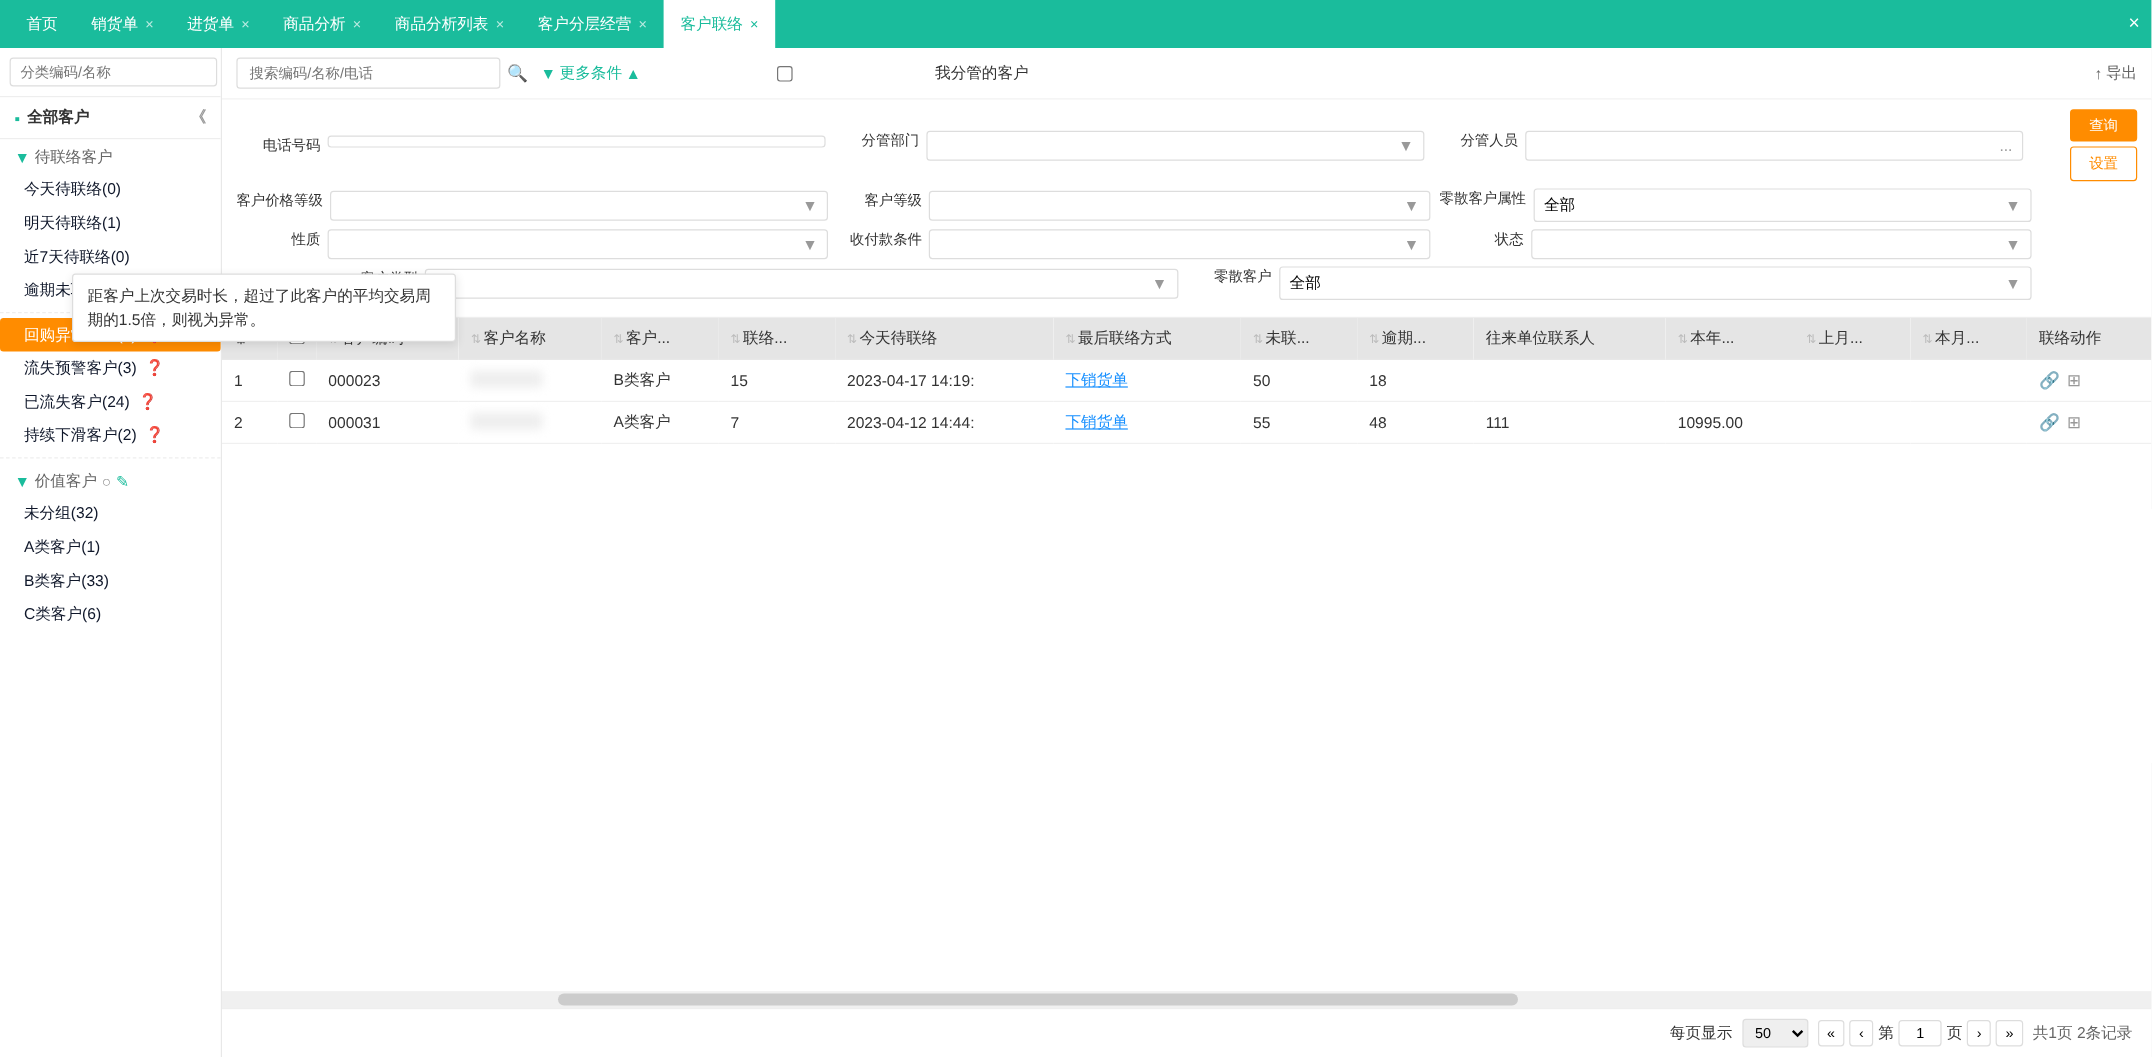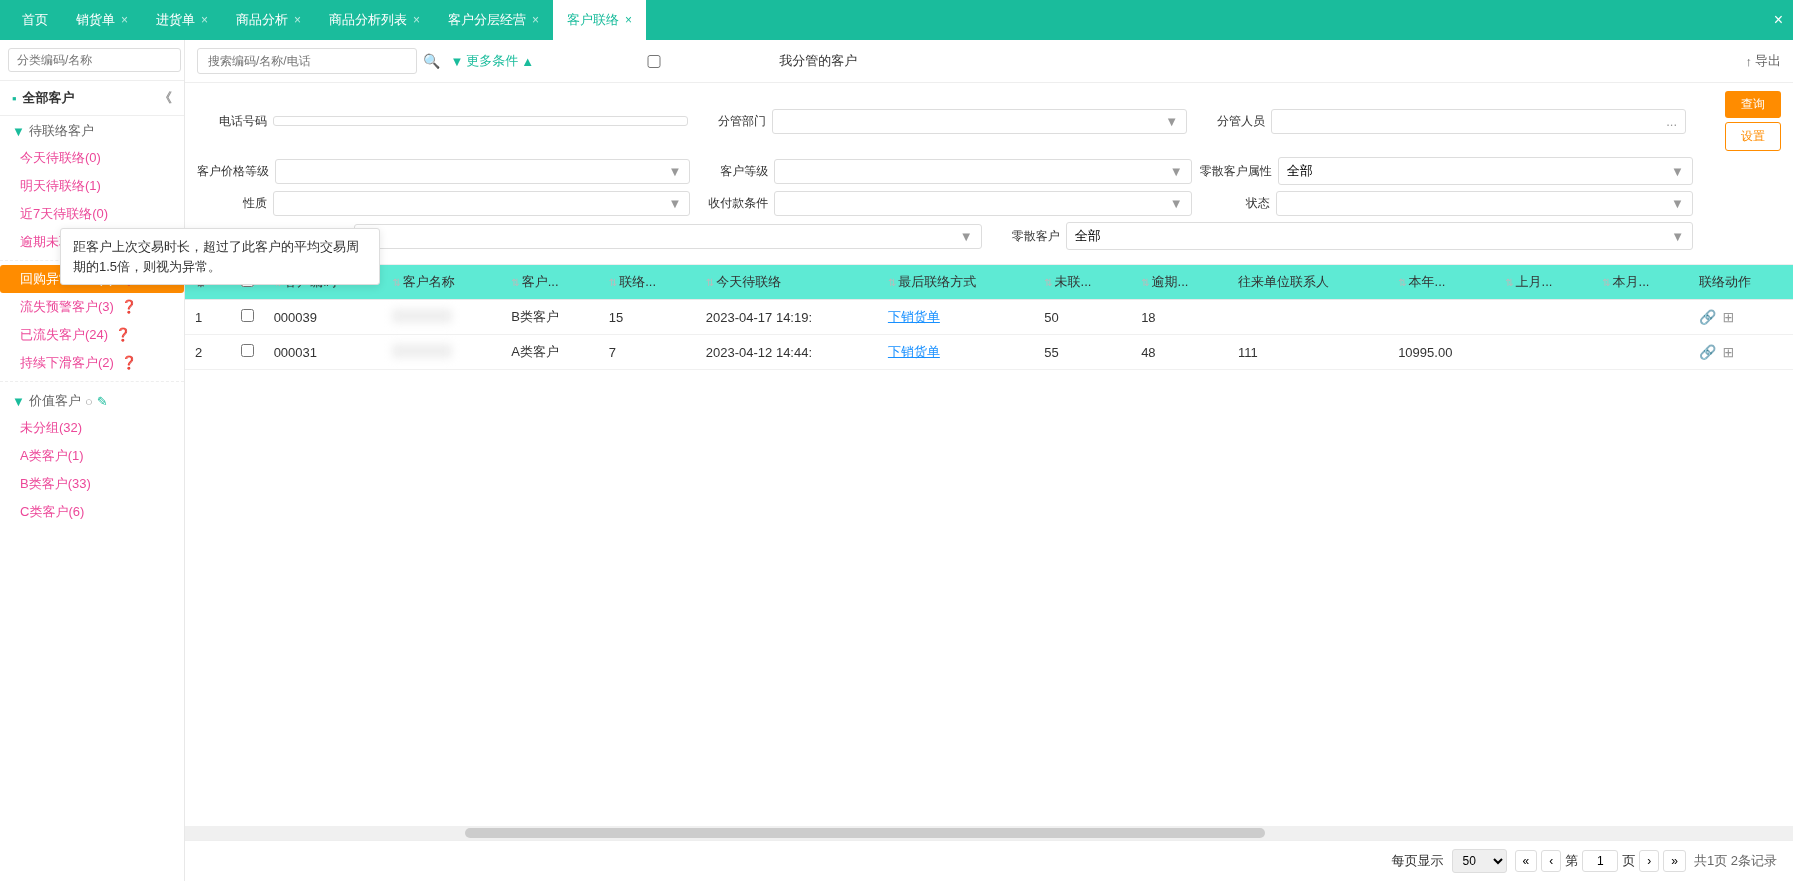--- a/index.html
+++ b/index.html
@@ -24,21 +24,21 @@
 
     
     .sidebar { width: 185px; background: #fff; border-right: 1px solid #e8e8e8; display: flex; flex-direction: column; overflow-y: auto; flex-shrink: 0; }
     .sidebar-search { display: flex; align-items: flex-end; padding: 8px; border-bottom: 1px solid #eee; }
     .sidebar-search input { flex: 1; border: 1px solid #ddd; border-radius: 3px; padding: 4px 8px; font-size: 12px; outline: none; }
     .sidebar-section-title { display: flex; align-items: center; padding: 8px 12px; font-weight: bold; font-size: 13px; color: #333; border-bottom: 1px solid #eee; }
     .sidebar-section-title .collapse-icon { margin-right: 6px; color: #1abc9c; }
     .sidebar-section-title .collapse-right { margin-left: auto; color: #999; cursor: pointer; }
     .sidebar-group-label { display: flex; align-items: center; padding: 6px 12px 4px 12px; font-size: 12px; color: #666; cursor: pointer; }
     .sidebar-group-label .arrow { margin-right: 4px; color: #1abc9c; }
-    .sidebar-item { padding: 5px 12px 5px 20px; font-size: 12px; color: #ec4899; cursor: pointer; }
+    .sidebar-item { padding: 5px 12px 5px 20px; font-size: 12px; color: #0f172a; cursor: pointer; }
     .sidebar-item.active { background: #ff8c00; color: #fff; border-radius: 3px; }
     .sidebar-divider { border-top: 1px dashed #eee; margin: 4px 0; }
 
     .value-customer-section { display: flex; align-items: center; padding: 6px 12px 4px 12px; font-size: 12px; color: #666; }
     .value-customer-section .arrow { margin-right: 4px; color: #1abc9c; }
     .value-customer-section .edit-icon { margin-left: 4px; color: #1abc9c; cursor: pointer; }
 
     
     .content-area { flex: 1; display: flex; flex-direction: column; overflow: hidden; }
 
@@ -47,41 +47,41 @@
     .filter-bar input { border: 1px solid #ddd; border-radius: 3px; padding: 5px 10px; width: 220px; font-size: 12px; outline: none; }
     .filter-bar .search-icon-btn { color: #1abc9c; cursor: pointer; font-size: 14px; margin-left: -4px; }
     .filter-bar .more-conditions { display: flex; align-items: center; color: #1abc9c; cursor: pointer; font-size: 12px; gap: 3px; }
     .filter-bar .my-customers { display: flex; align-items: center; gap: 15px; font-size: 12px; color: #333; cursor: pointer; }
     .filter-bar .export-btn { margin-left: auto; display: flex; align-items: center; gap: 3px; color: #666; cursor: pointer; font-size: 12px; }
 
     
     .advanced-filter { background: #fff; padding: 8px 12px; border-bottom: 1px solid #eee; }
     .filter-row { display: flex; align-items: center; gap: 8px; margin-bottom: 6px; }
     .filter-row:last-child { margin-bottom: 0; }
-    .filter-field { display: flex; align-items: center; flex: 1; }
+    .filter-field { display: flex; align-items: flex-start; flex: 1; }
     .filter-field label { font-size: 12px; color: #333; white-space: nowrap; min-width: 70px; text-align: right; margin-right: 6px; }
     .filter-field .input-area { flex: 1; border: 1px solid #ddd; border-radius: 3px; padding: 4px 8px; font-size: 12px; background: #fff; display: flex; align-items: center; justify-content: space-between; }
     .filter-field .input-area .arrow-down { color: #999; }
     .filter-actions { display: flex; flex-direction: column; gap: 4px; justify-content: center; margin-left: 8px; padding-left: 23px; }
     .btn-query { background: #ff8c00; color: #fff; border: none; border-radius: 3px; padding: 5px 16px; cursor: pointer; font-size: 12px; }
     .btn-settings { background: #fff; color: #ff8c00; border: 1px solid #ff8c00; border-radius: 3px; padding: 5px 14px; cursor: pointer; font-size: 12px; }
     .filter-extra-row { display: flex; align-items: center; gap: 8px; margin-bottom: 6px; }
     .filter-extra-row .dots { color: #999; cursor: pointer; font-size: 16px; }
 
     
     .tooltip-box {
       position: absolute; left: 60px; top: 228px; background: #fff; border: 1px solid #ddd;
       padding: 8px 12px; font-size: 12px; color: #333; z-index: 100; max-width: 320px;
       box-shadow: 0 2px 8px rgba(0,0,0,0.1); border-radius: 3px; line-height: 1.5;
     }
 
     
     .table-container { flex: 1; overflow: auto; background: #fff; }
     table { width: 100%; border-collapse: collapse; font-size: 12px; }
-    thead tr { background: #5eead4; }
+    thead tr { background: #e5e5e5; }
     thead th { padding: 8px 10px; text-align: left; font-weight: normal; color: #333; border-bottom: 1px solid #e8e8e8; white-space: nowrap; position: relative; }
     thead th.sortable::before { content: '⇅'; color: #bbb; margin-right: 2px; font-size: 10px; }
     tbody tr { border-bottom: 1px solid #f0f0f0; }
     tbody td { padding: 8px 10px; color: #333; white-space: nowrap; }
     tbody td.link { color: #1890ff; text-decoration: underline; cursor: pointer; }
     .gear-icon { color: #666; cursor: pointer; }
     .checkbox-col { width: 30px; text-align: center; }
     input[type=checkbox] { cursor: pointer; }
 
     
@@ -342,21 +342,21 @@
             <th class="sortable"><span>本年...</span></th>
             <th class="sortable"><span>上月...</span></th>
             <th class="sortable"><span>本月...</span></th>
             <th><span>联络动作</span></th>
           </tr>
         </thead>
         <tbody>
           <tr>
             <td>1</td>
             <td class="checkbox-col"><input type="checkbox" style=""></td>
-            <td>000039</td>
+            <td>000023</td>
             <td><span class="blurred-cell"></span></td>
             <td>B类客户</td>
             <td>15</td>
             <td>2023-04-17 14:19:</td>
             <td class="link">下销货单</td>
             <td>50</td>
             <td>18</td>
             <td></td>
             <td></td>
             <td></td>

